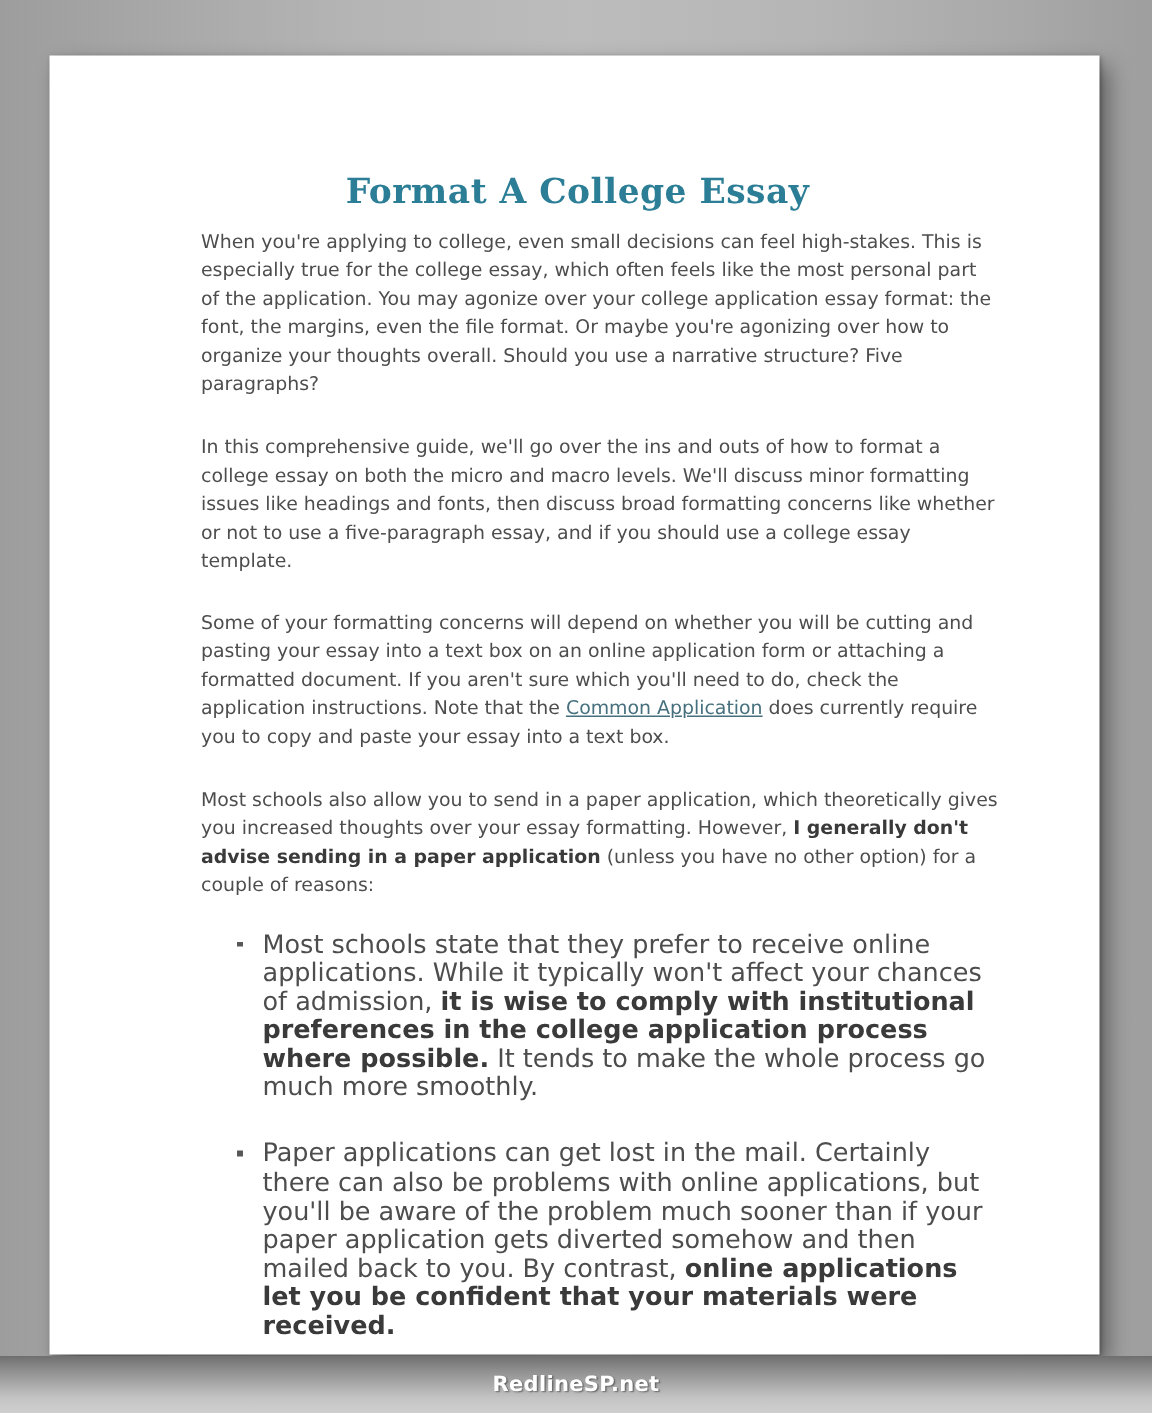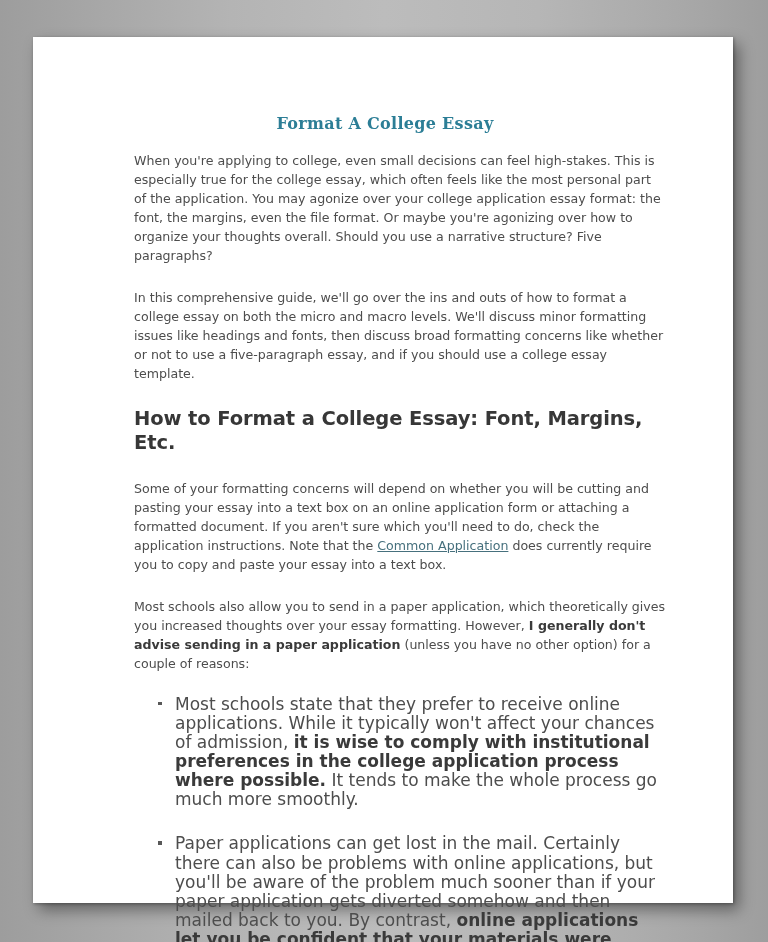--- a/index.html
+++ b/index.html
@@ -45,21 +45,21 @@
     position: absolute;
     left: 86px;   
     top: 0;
     width: 532px; 
     height: 100%;
   }
 
   .doc-title {
     font-family: "DejaVu Serif", serif;
     font-weight: bold;
-    font-size: 16px;
+    font-size: 23px;
     color: #2c7e96;
     text-align: center;
     letter-spacing: 0.3px;
     margin: 0;
     padding: 0;
     position: absolute;
     top: 77px;
     left: 0;
     width: 532px;
   }
@@ -168,34 +168,34 @@
     <div id="doc">
 
       <h1 class="doc-title">Format A College Essay</h1>
 
       <div class="body-flow">
 
         <p class="para">When you're applying to college, even small decisions can feel high-stakes. This is especially true for the college essay, which often feels like the most personal part of the application. You may agonize over your college application essay format: the font, the margins, even the file format. Or maybe you're agonizing over how to organize your thoughts overall. Should you use a narrative structure? Five paragraphs?</p>
 
         <p class="para">In this comprehensive guide, we'll go over the ins and outs of how to format a college essay on both the micro and macro levels. We'll discuss minor formatting issues like headings and fonts, then discuss broad formatting concerns like whether or not to use a five-paragraph essay, and if you should use a college essay template.</p>
 
-        <div class="heading-block">
-          <h2 class="section-heading">How to Format a College Essay: Font, Margins, Etc.</h2>
-        </div>
 
         <p class="para"><span>Some of your formatting concerns will depend on whether you will be cutting and pasting your essay into a text box on an online application form or attaching a formatted document. If you aren't sure which you'll need to do, check the application instructions. Note that the </span><a class="inline-link" href="#">Common Application</a><span> does currently require you to copy and paste your essay into a text box.</span></p>
 
         <p class="para"><span>Most schools also allow you to send in a paper application, which theoretically gives you increased thoughts over your essay formatting. However, </span><strong class="em">I generally don't advise sending in a paper application</strong><span> (unless you have no other option) for a couple of reasons:</span></p>
 
         <ul class="bullets">
 
           <li><span class="bullet-dot"></span><span>Most schools state that they prefer to receive online applications. While it typically won't affect your chances of admission, </span><strong class="em">it is wise to comply with institutional preferences in the college application process where possible.</strong><span> It tends to make the whole process go much more smoothly.</span></li>
 
           <li><span class="bullet-dot"></span><span>Paper applications can get lost in the mail. Certainly there can also be problems with online applications, but you'll be aware of the problem much sooner than if your paper application gets diverted somehow and then mailed back to you. By contrast, </span><strong class="em">online applications let you be confident that your materials were received.</strong><span></span></li>
 
         </ul>
 
       </div>
     </div>
   </div>
 
+  <div id="watermark-bar">
+    <span id="watermark-text">RedlineSP.net</span>
+  </div>
 
 </div>
 
 </body></html>

